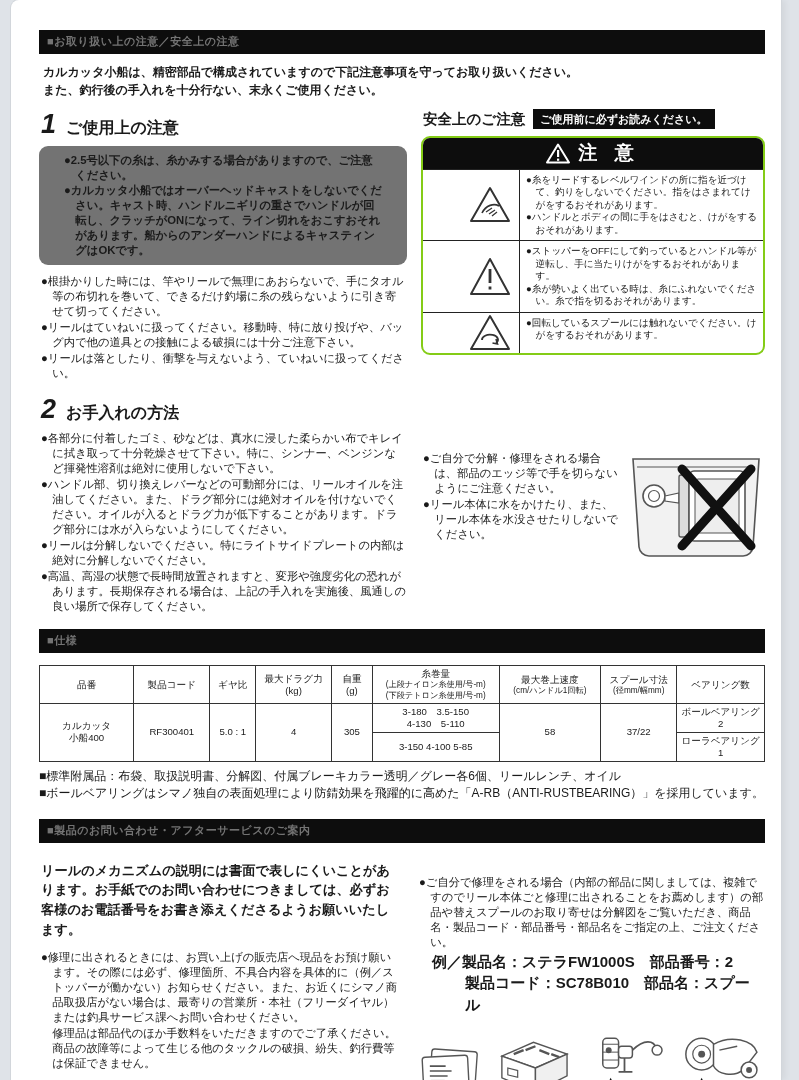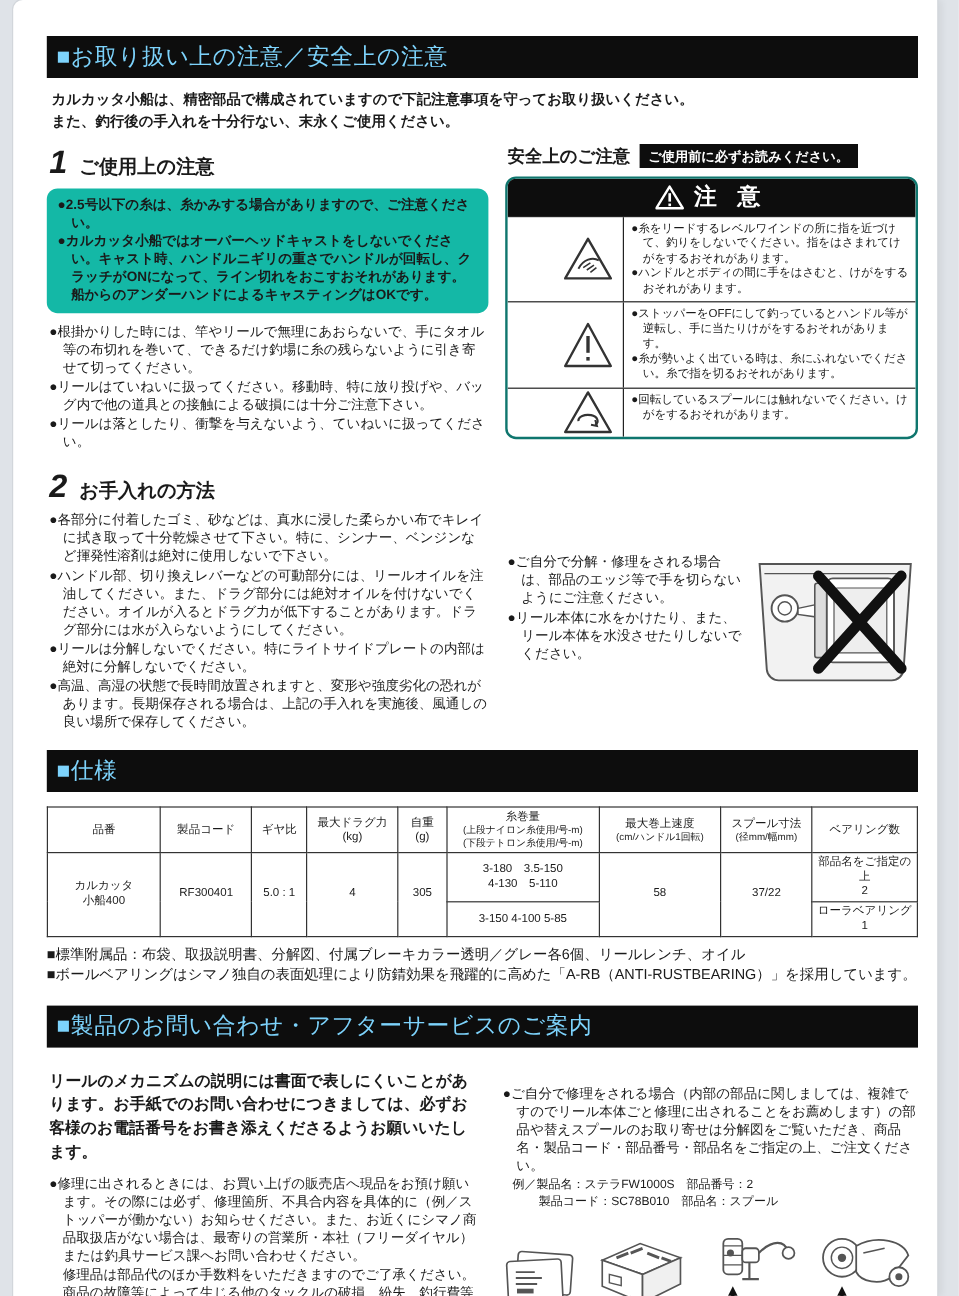--- a/index.html
+++ b/index.html
@@ -10,42 +10,42 @@
     color:#1a1a1a;
     -webkit-font-smoothing:antialiased;
   }
   .page{
     position:absolute;left:11px;top:0;width:770px;height:1080px;
     background:#ffffff;border-radius:8px 0 0 0;
     box-shadow:0 0 0 1px #d2d6db, 4px 0 6px rgba(0,0,0,.06);
     padding:30px 16px 0 28px;box-sizing:border-box;
   }
   .blackbar{
-    background:#0d0d0d;color:#7dd3fc;font-weight:normal;
-    font-size:19px;padding:4px 8px 5px 8px;letter-spacing:.5px;
+    background:#0d0d0d;color:#737373;font-weight:bold;
+    font-size:11px;padding:4px 8px 5px 8px;letter-spacing:.5px;
   }
   .intro{font-size:12px;font-weight:bold;line-height:1.5;margin:9px 2px 10px 4px;}
   .cols{display:flex;gap:14px;}
   .colL{width:368px;flex:none;}
   .colR{flex:1;min-width:0;}
   .sechead{display:flex;align-items:baseline;gap:10px;margin:2px 0 7px 2px;}
   .secnum{font-size:27px;font-weight:900;font-style:italic;line-height:1;}
   .sectitle{font-size:16px;font-weight:bold;}
   .graybox{
-    background:#14b8a6;border-radius:9px;padding:7px 9px;margin-bottom:9px;
+    background:#737373;border-radius:9px;padding:7px 25px;margin-bottom:9px;
   }
   .bullet{
     font-size:11.3px;line-height:1.33;padding-left:1em;text-indent:-1em;
     margin:0 0 1px 2px;
   }
   .graybox .bullet{font-weight:bold;margin:0;}
   .safetyrow{display:flex;align-items:center;gap:8px;margin:0 0 7px 2px;}
   .safetytitle{font-size:14.5px;font-weight:bold;}
   .safetybadge{background:#0d0d0d;color:#fff;font-size:11px;font-weight:bold;padding:2.5px 7px;text-align:center;}
-  .cautionbox{border:2px solid #0f766e;border-radius:9px;overflow:hidden;background:#fff;}
+  .cautionbox{border:2px solid #84cc16;border-radius:9px;overflow:hidden;background:#fff;}
   .cautionhead{background:#0d0d0d;color:#fff;text-align:center;
     font-size:19px;font-weight:bold;letter-spacing:6px;padding:2px 0 3px 0;
     display:flex;align-items:center;justify-content:center;gap:8px;}
   .crow{display:flex;border-top:1.5px solid #222;padding-left:38px;}
   .cicon{width:58px;flex:none;display:flex;align-items:center;justify-content:center;border-right:1.5px solid #222;}
   .ctext{flex:1;padding:4px 6px 4px 6px;}
   .ctext .bullet{font-size:9.6px;line-height:1.3;margin:0;}
   .care-right{display:flex;gap:6px;margin-top:96px;}
   .care-right .txt{width:200px;flex:none;}
   .specbar{margin-top:14px;}
@@ -56,21 +56,21 @@
   table.spec th,table.spec td{border:1px solid #333;padding:2px 2px;font-weight:normal;line-height:1.25;}
   table.spec th{font-size:9.6px;}
   .sub{font-size:8.2px;}
   .notes{font-size:12px;line-height:1.45;margin-top:6px;}
   .contactbar{margin-top:16px;}
   .contact-intro{font-size:13.2px;font-weight:bold;line-height:1.5;margin:10px 2px 10px 2px;}
   .contact-cols{display:flex;gap:16px;margin-top:8px;}
   .contact-cols .cL{width:362px;flex:none;}
   .contact-cols .cR{flex:1;min-width:0;}
   .cont-para{font-size:11.3px;line-height:1.35;margin:0 0 2px 2px;padding-left:1em;}
-  .example{font-size:10px;line-height:1.45;margin-left:1em;}
+  .example{font-size:15px;line-height:1.45;margin-left:1em;font-weight:bold;}
   .example.ind{margin-left:3.2em;}
   .thumbs{display:flex;align-items:flex-end;justify-content:center;gap:10px;margin-top:8px;}
   .codecap{font-size:12.5px;font-weight:bold;text-align:center;margin-top:14px;}
   svg{display:block;}
 </style>
 </head>
 <body>
 
 <div class="page">
 
@@ -234,21 +234,21 @@
       <td rowspan="2">5.0 : 1</td>
       <td rowspan="2">4</td>
       <td rowspan="2">305</td>
       <td>
         <div>3-180　3.5-150</div>
             <div>4-130　5-110</div>
       </td>
       <td rowspan="2">58</td>
       <td rowspan="2">37/22</td>
       <td>
-        <div>部品名をご指定の上</div>
+        <div>ボールベアリング</div>
             <div>2</div>
       </td>
     </tr>
     <tr>
       <td>3-150 4-100 5-85</td>
       <td>
         <div>ローラベアリング</div>
             <div>1</div>
       </td>
     </tr>

